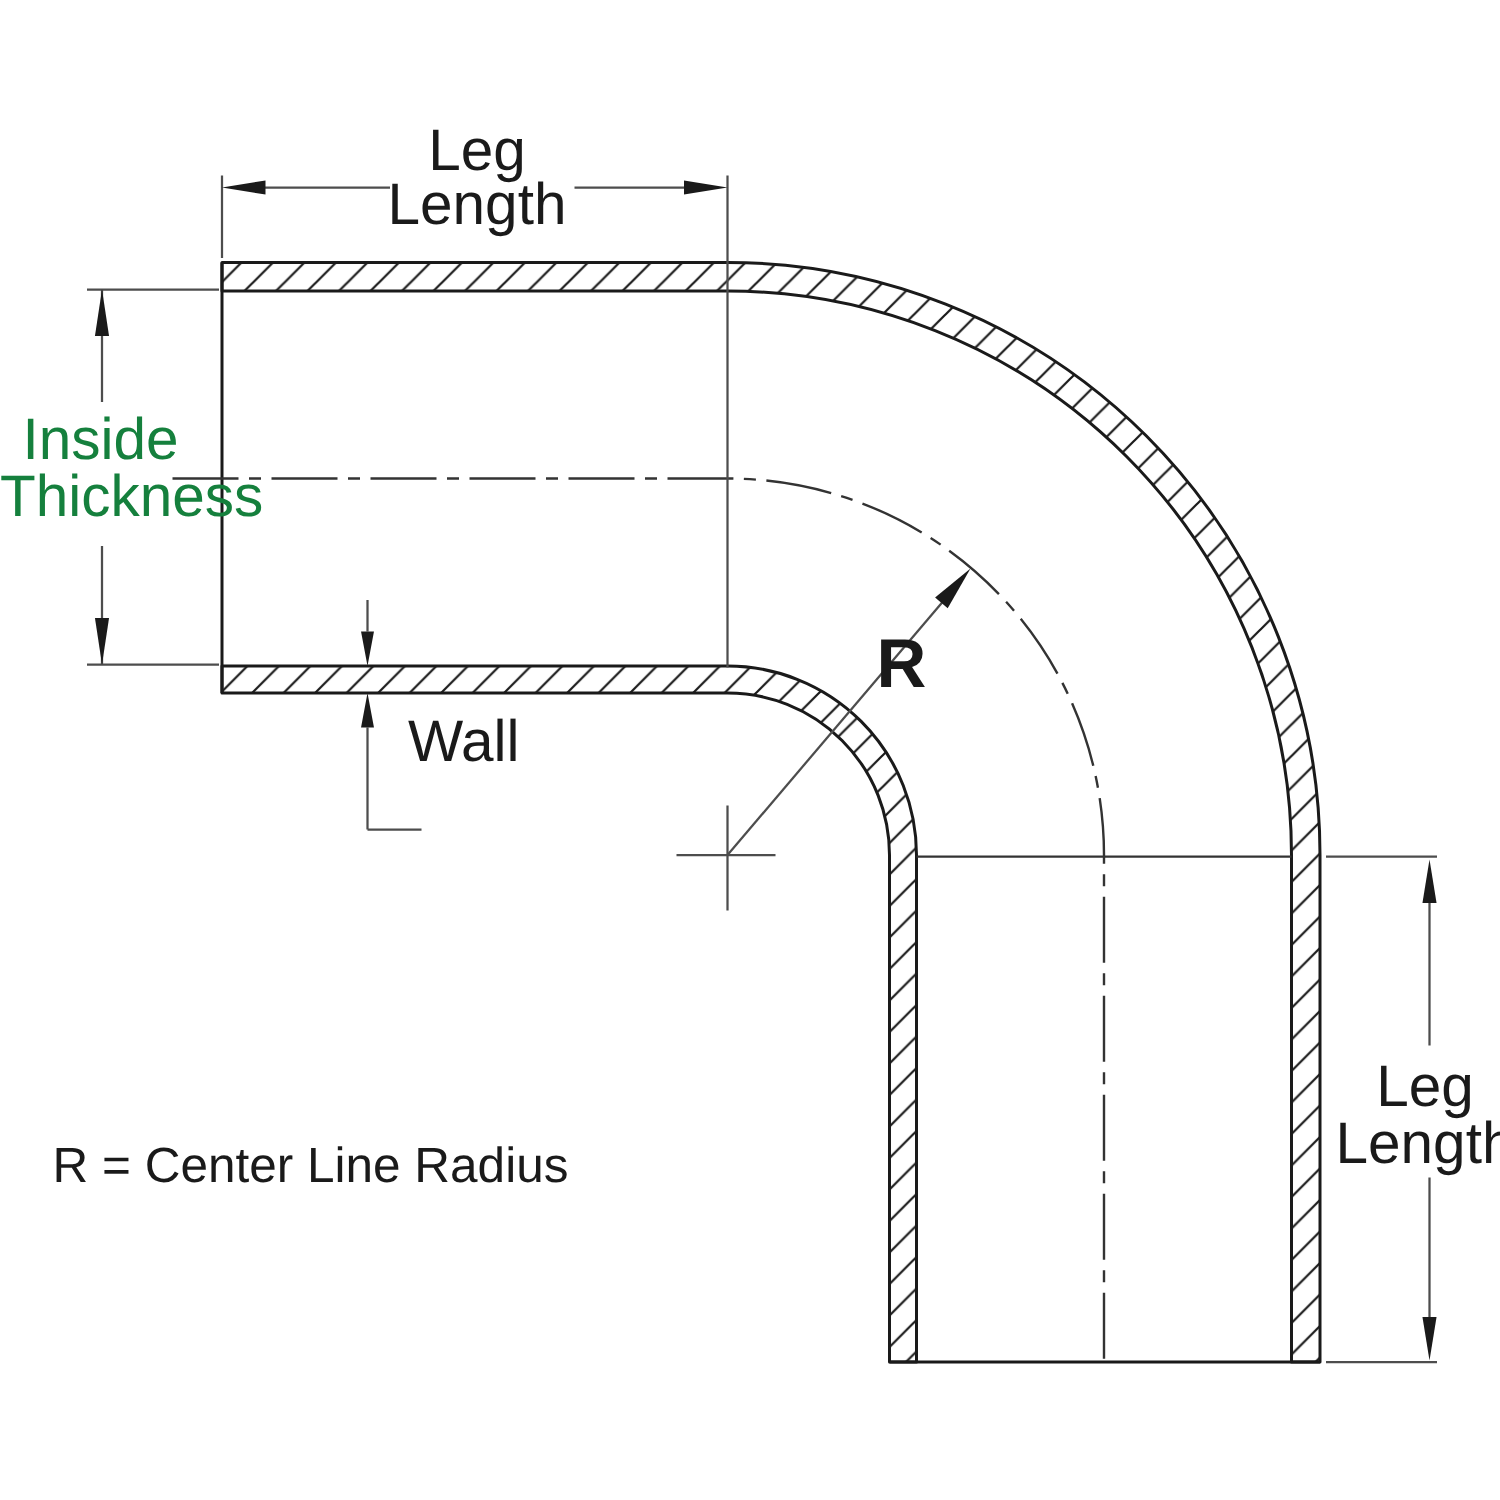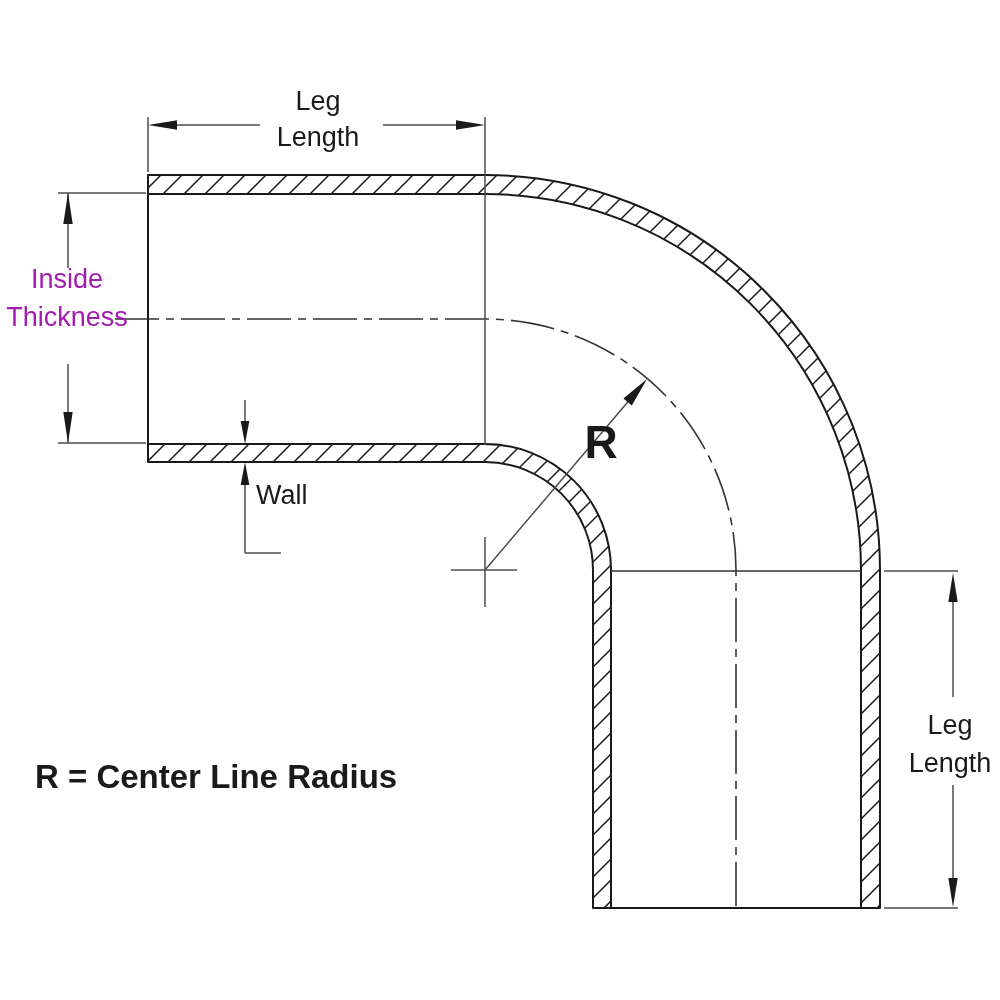--- a/index.html
+++ b/index.html
@@ -7,32 +7,32 @@
     width: 1000px; height: 1000px;
     background: #ffffff;
     position: relative;
     font-family: "Liberation Sans", sans-serif;
     overflow: hidden;
   }
   #drawing { position: absolute; left: 0; top: 0; }
   .label {
     position: absolute;
     color: #1a1a1a;
-    font-size: 27px;
+    font-size: 39px;
     line-height: 38px;
     white-space: nowrap;
   }
   .label .line { display: block; }
   .center { text-align: center; }
   #lbl-top-leg-length { left: 238px; top: 83px; width: 160px; line-height: 36px; }
-  #lbl-inside-diameter { left: 0px; top: 260px; width: 134px; color: #a21caf; }
-  #lbl-wall-thickness { left: 256px; top: 476px; }
+  #lbl-inside-diameter { left: 0px; top: 275px; width: 134px; color: #15803d; }
+  #lbl-wall-thickness { left: 272px; top: 476px; }
   #lbl-radius-symbol { left: 583px; top: 419px; width: 36px; font-size: 46px; font-weight: bold; line-height: 46px; }
   #lbl-right-leg-length { left: 870px; top: 706px; width: 160px; }
-  #lbl-legend { left: 35px; top: 758px; font-size: 33px; font-weight: bold; }
+  #lbl-legend { left: 35px; top: 758px; font-size: 33px; }
 </style>
 </head>
 <body>
 
 <svg id="drawing" width="1000" height="1000" viewBox="0 0 1000 1000">
   <defs>
     <pattern id="hatch" patternUnits="userSpaceOnUse" width="21" height="21">
       <path d="M0 21 L21 0 M-5.25 5.25 L5.25 -5.25 M15.75 26.25 L26.25 15.75" stroke="#1a1a1a" stroke-width="1.5" fill="none"></path>
     </pattern>
   </defs>

